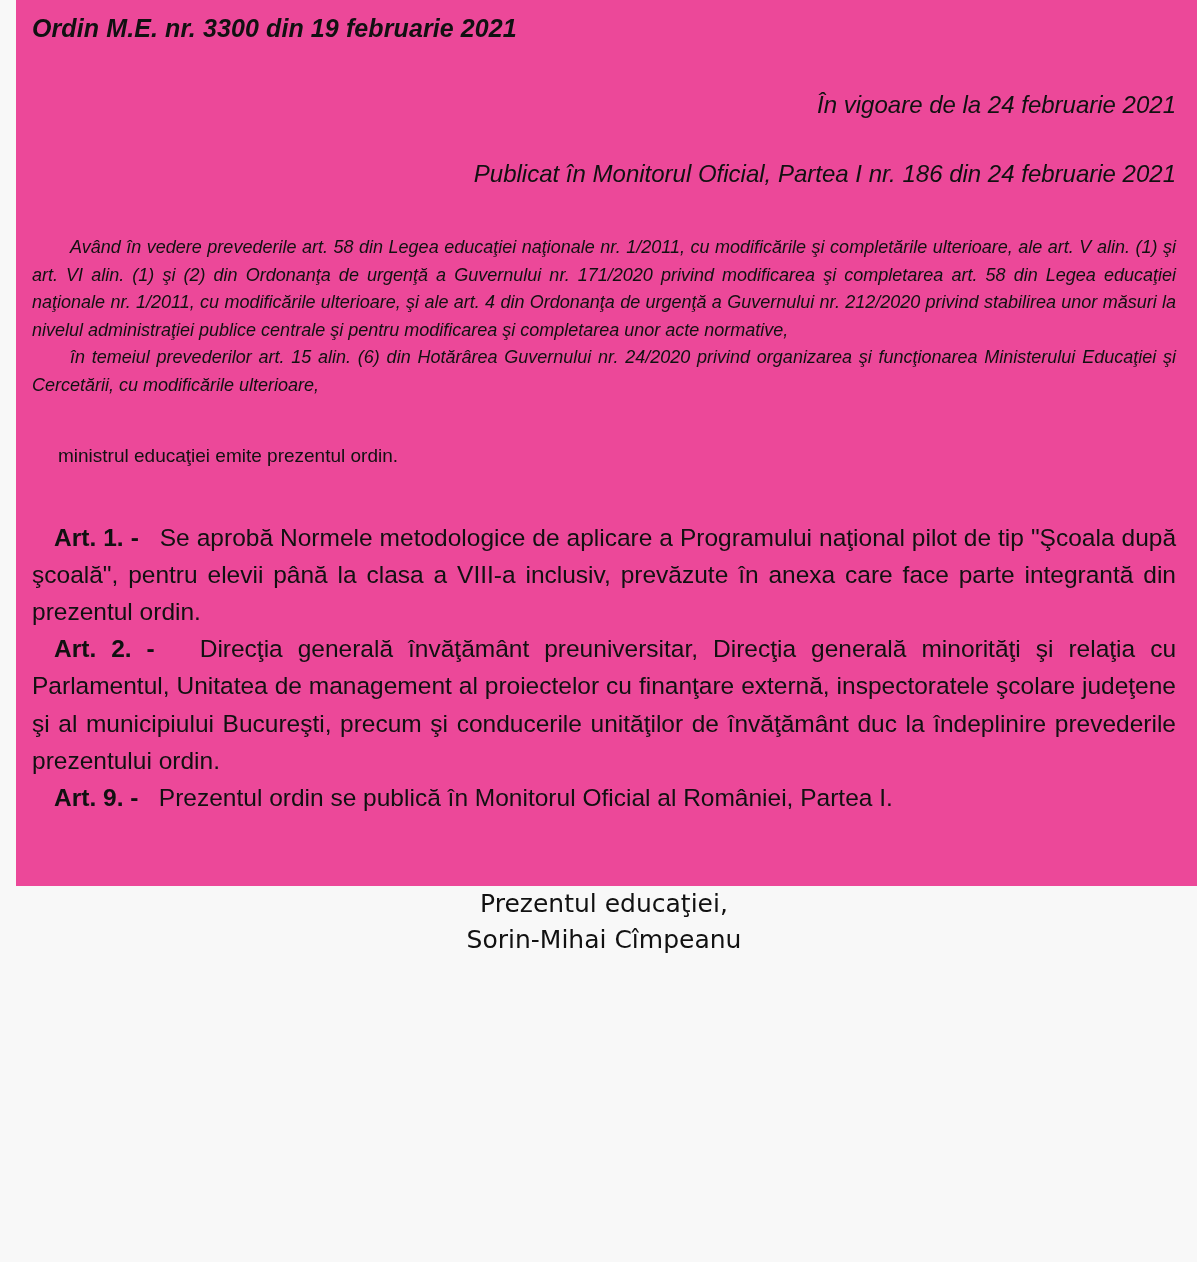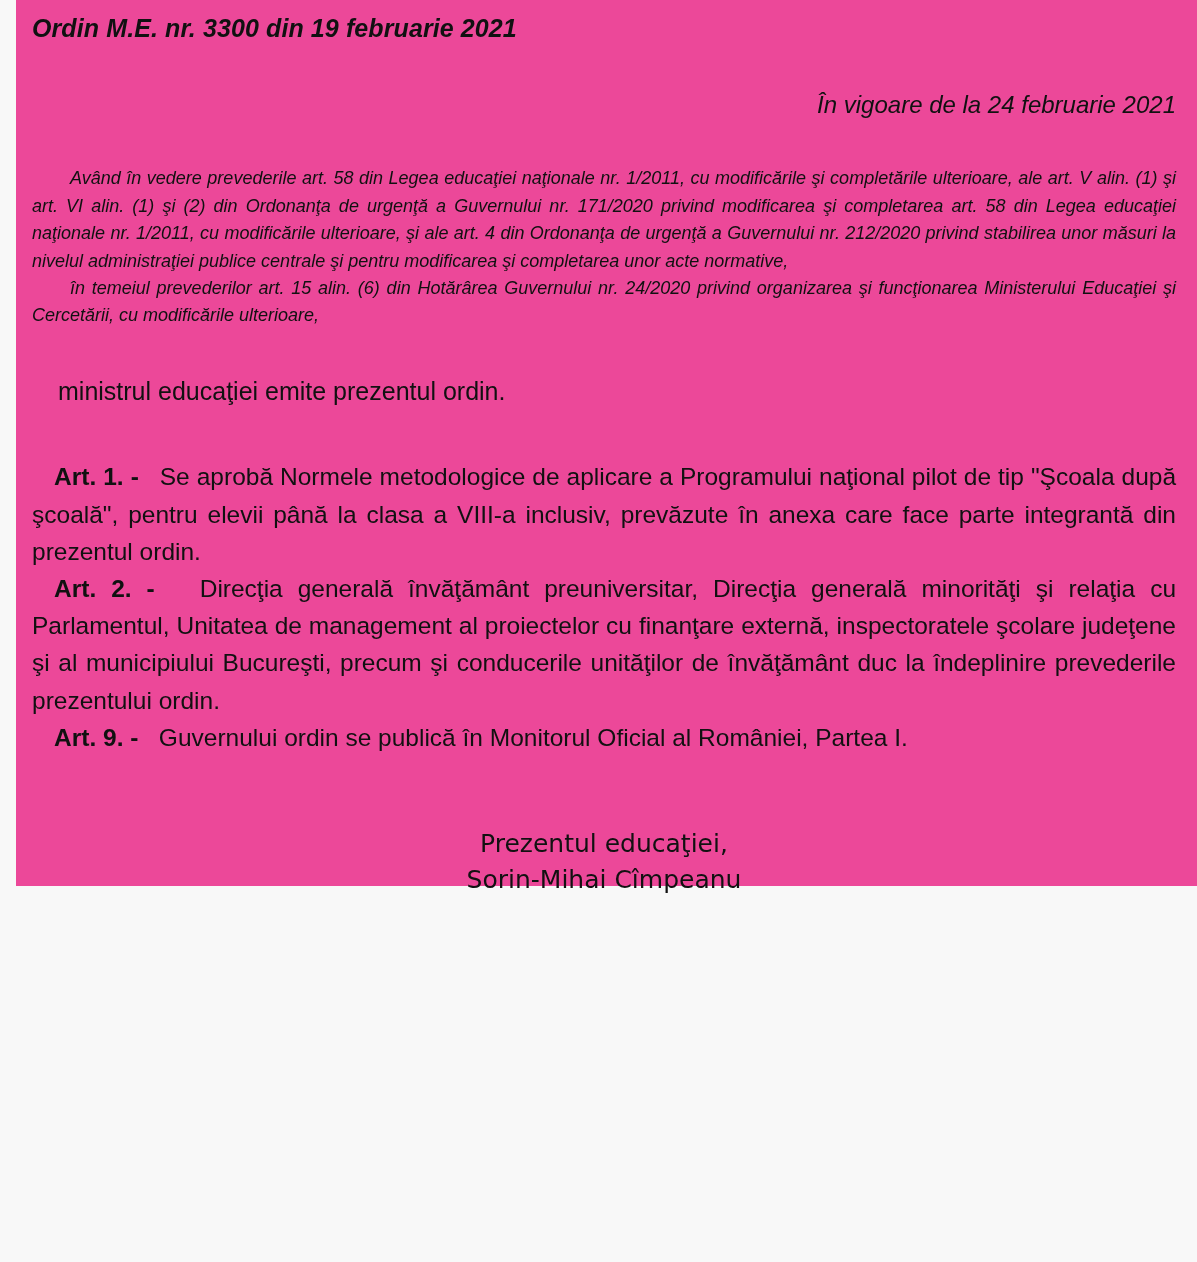--- a/index.html
+++ b/index.html
@@ -79,21 +79,21 @@
     text-indent: 38px;
   }
   .preamble p.cont {
     margin-top: 0;
   }
 
   
   .statement {
     font-family: "Liberation Sans", sans-serif;
     font-style: normal;
-    font-size: 25px;
+    font-size: 19px;
     line-height: 1.5;
     margin-top: 43px;
     text-indent: 26px;
   }
 
   .articles {
     font-family: "Liberation Sans", sans-serif;
     font-style: normal;
     font-size: 24.5px;
     line-height: 1.52;
@@ -132,40 +132,41 @@
 </head>
 <body>
 
 <div class="page">
 
   <div class="doc-header">Ordin M.E. nr. 3300 din 19 februarie 2021</div>
 
 
   <div class="doc-subtitle">În vigoare de la 24 februarie 2021</div>
 
+  <div class="doc-subtitle second">Publicat în Monitorul Oficial, Partea I nr. 186 din 24 februarie 2021</div>
 
   <div class="preamble">
     <p>Având în vedere prevederile art. 58 din Legea educaţiei naţionale nr. 1/2011, cu modificările şi completările ulterioare, ale art. V alin. (1) şi art. VI alin. (1) şi (2) din Ordonanţa de urgenţă a Guvernului nr. 171/2020 privind modificarea şi completarea art. 58 din Legea educaţiei naţionale nr. 1/2011, cu modificările ulterioare, şi ale art. 4 din Ordonanţa de urgenţă a Guvernului nr. 212/2020 privind stabilirea unor măsuri la nivelul administraţiei publice centrale şi pentru modificarea şi completarea unor acte normative,</p>
     <p class="cont">în temeiul prevederilor art. 15 alin. (6) din Hotărârea Guvernului nr. 24/2020 privind organizarea şi funcţionarea Ministerului Educaţiei şi Cercetării, cu modificările ulterioare,</p>
   </div>
 
   <div class="statement">ministrul educaţiei emite prezentul ordin.</div>
 
   <div class="articles">
 
     <p>
       <span class="art-label">Art. 1.</span><span class="art-sep"> </span><span class="art-label">-</span><span class="art-gap">   </span><span>Se aprobă Normele metodologice de aplicare a Programului naţional pilot de tip "Şcoala după şcoală", pentru elevii până la clasa a VIII-a inclusiv, prevăzute în anexa care face parte integrantă din prezentul ordin.</span>
     </p>
 
     <p>
       <span class="art-label">Art. 2.</span><span class="art-sep"> </span><span class="art-label">-</span><span class="art-gap">   </span><span>Direcţia generală învăţământ preuniversitar, Direcţia generală minorităţi şi relaţia cu Parlamentul, Unitatea de management al proiectelor cu finanţare externă, inspectoratele şcolare judeţene şi al municipiului Bucureşti, precum şi conducerile unităţilor de învăţământ duc la îndeplinire prevederile prezentului ordin.</span>
     </p>
 
     <p>
-      <span class="art-label">Art. 9.</span><span class="art-sep"> </span><span class="art-label">-</span><span class="art-gap">   </span><span>Guvernului ordin se publică în Monitorul Oficial al României, Partea I.</span>
+      <span class="art-label">Art. 9.</span><span class="art-sep"> </span><span class="art-label">-</span><span class="art-gap">   </span><span>Prezentul ordin se publică în Monitorul Oficial al României, Partea I.</span>
     </p>
 
   </div>
 
   <div class="signature">
     <div>Prezentul educaţiei,</div>
     <div>Sorin-Mihai Cîmpeanu</div>
   </div>
 
 </div>

